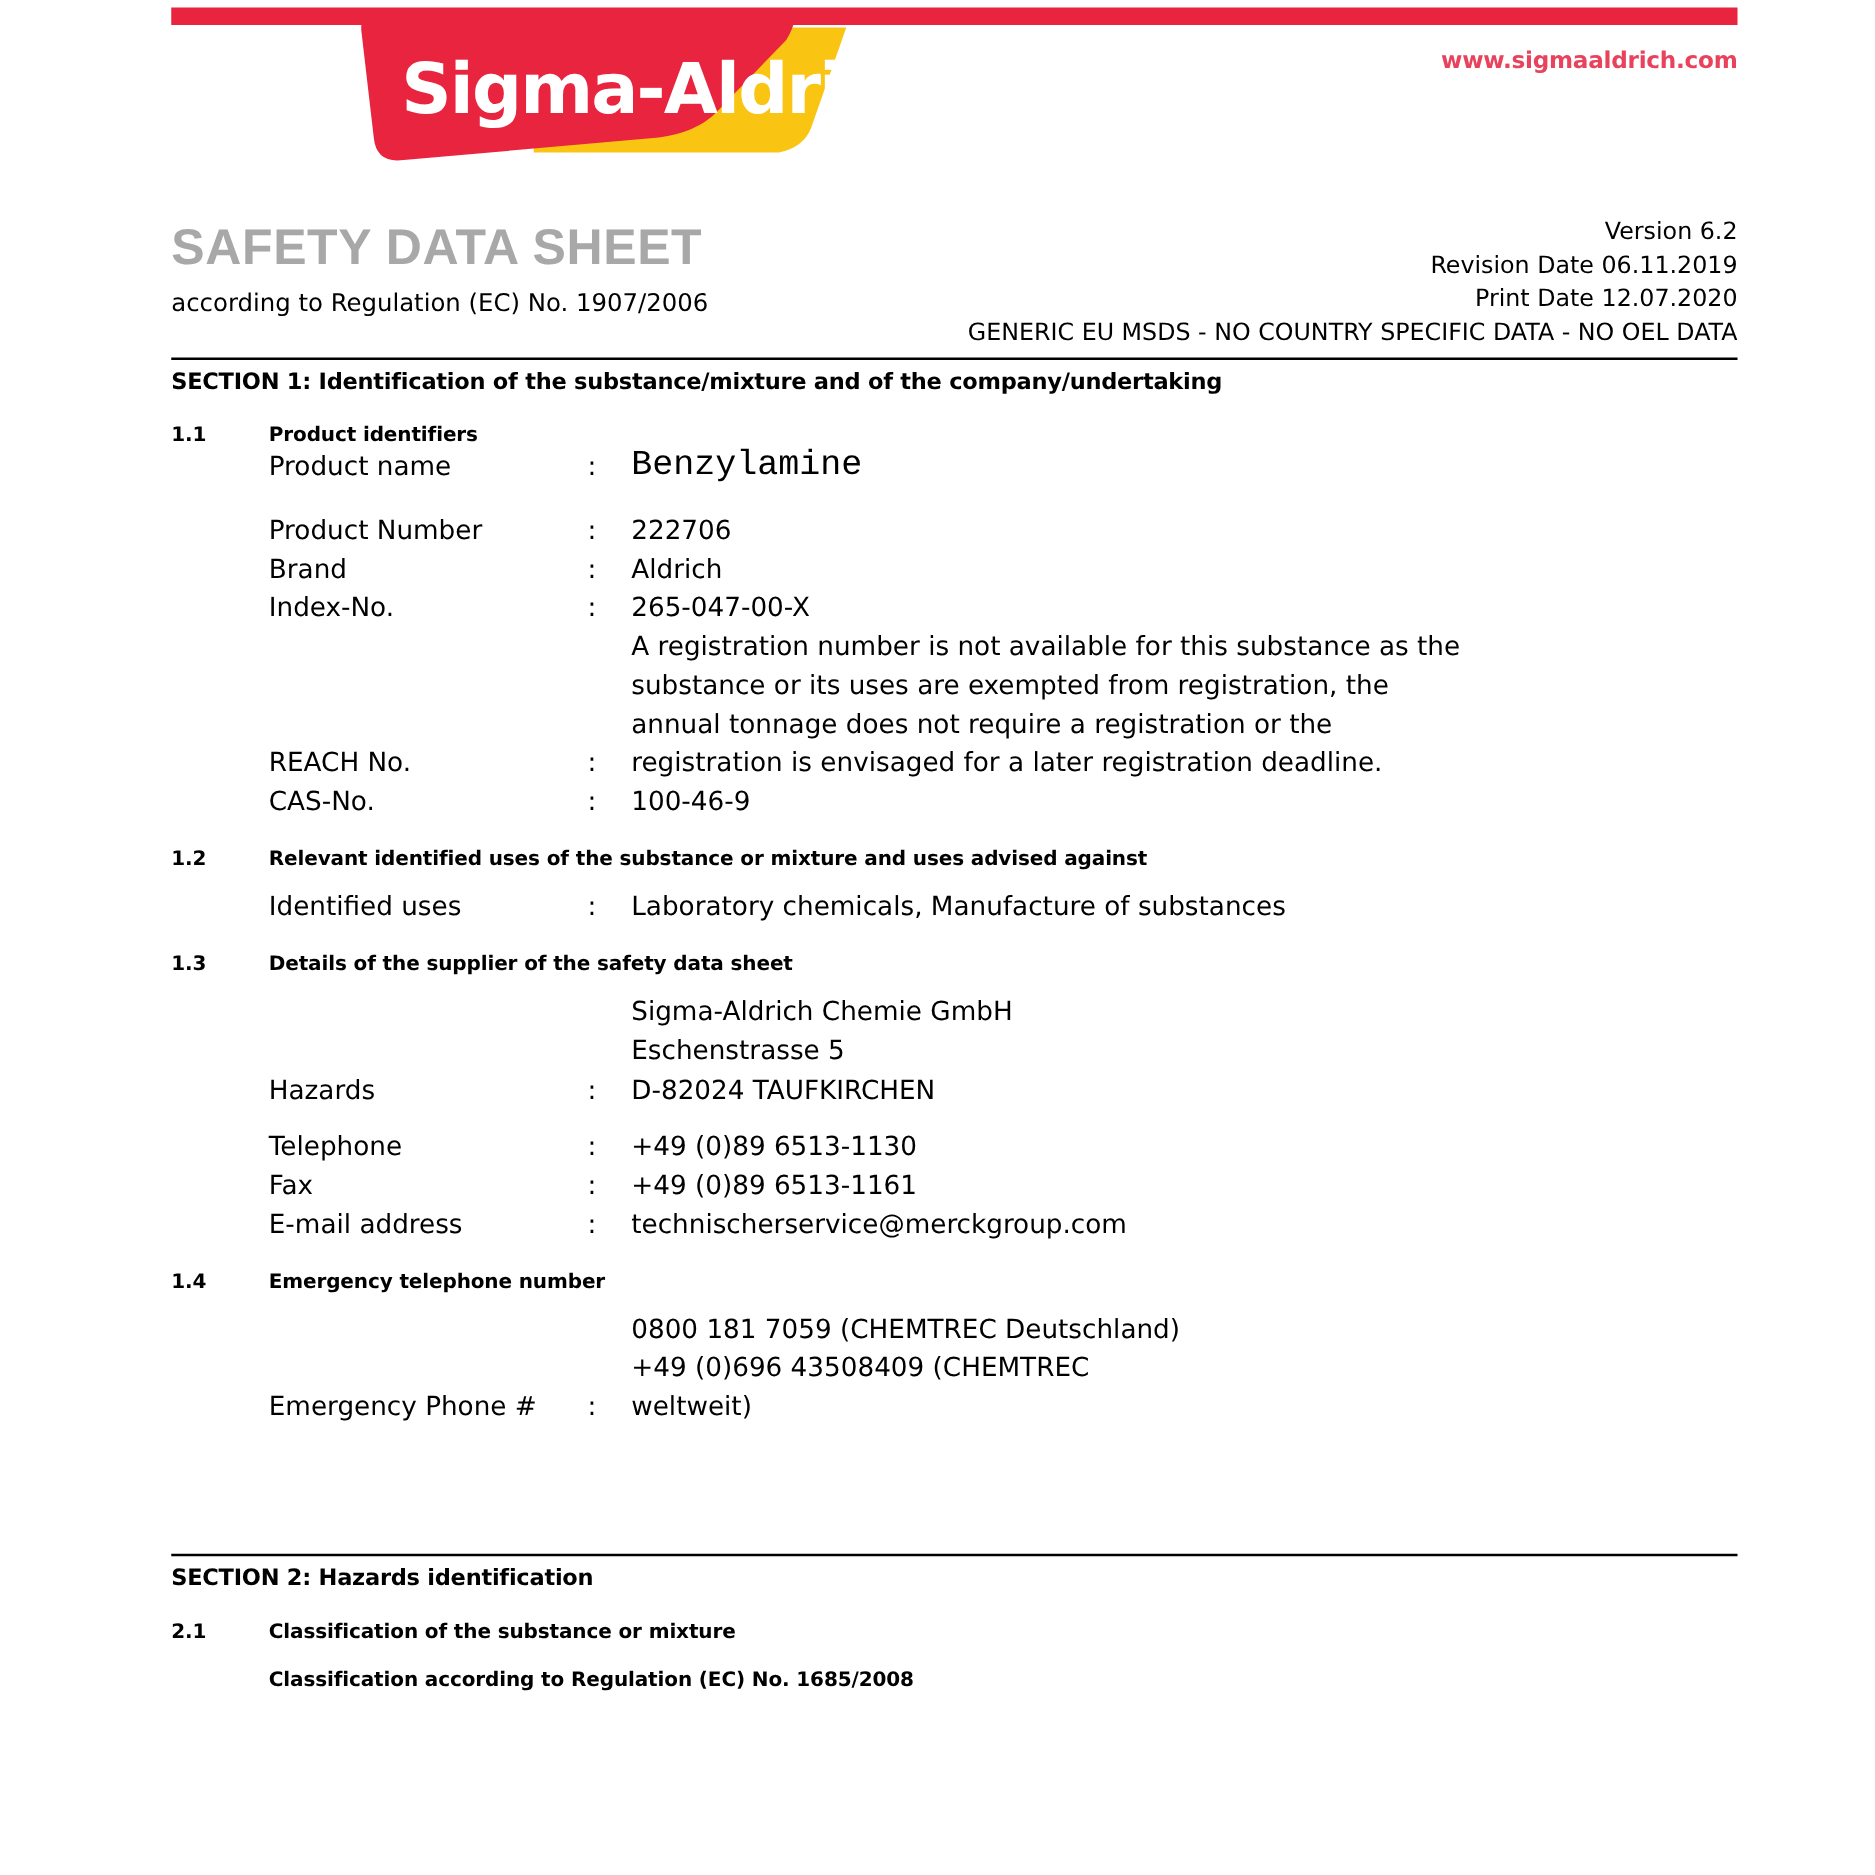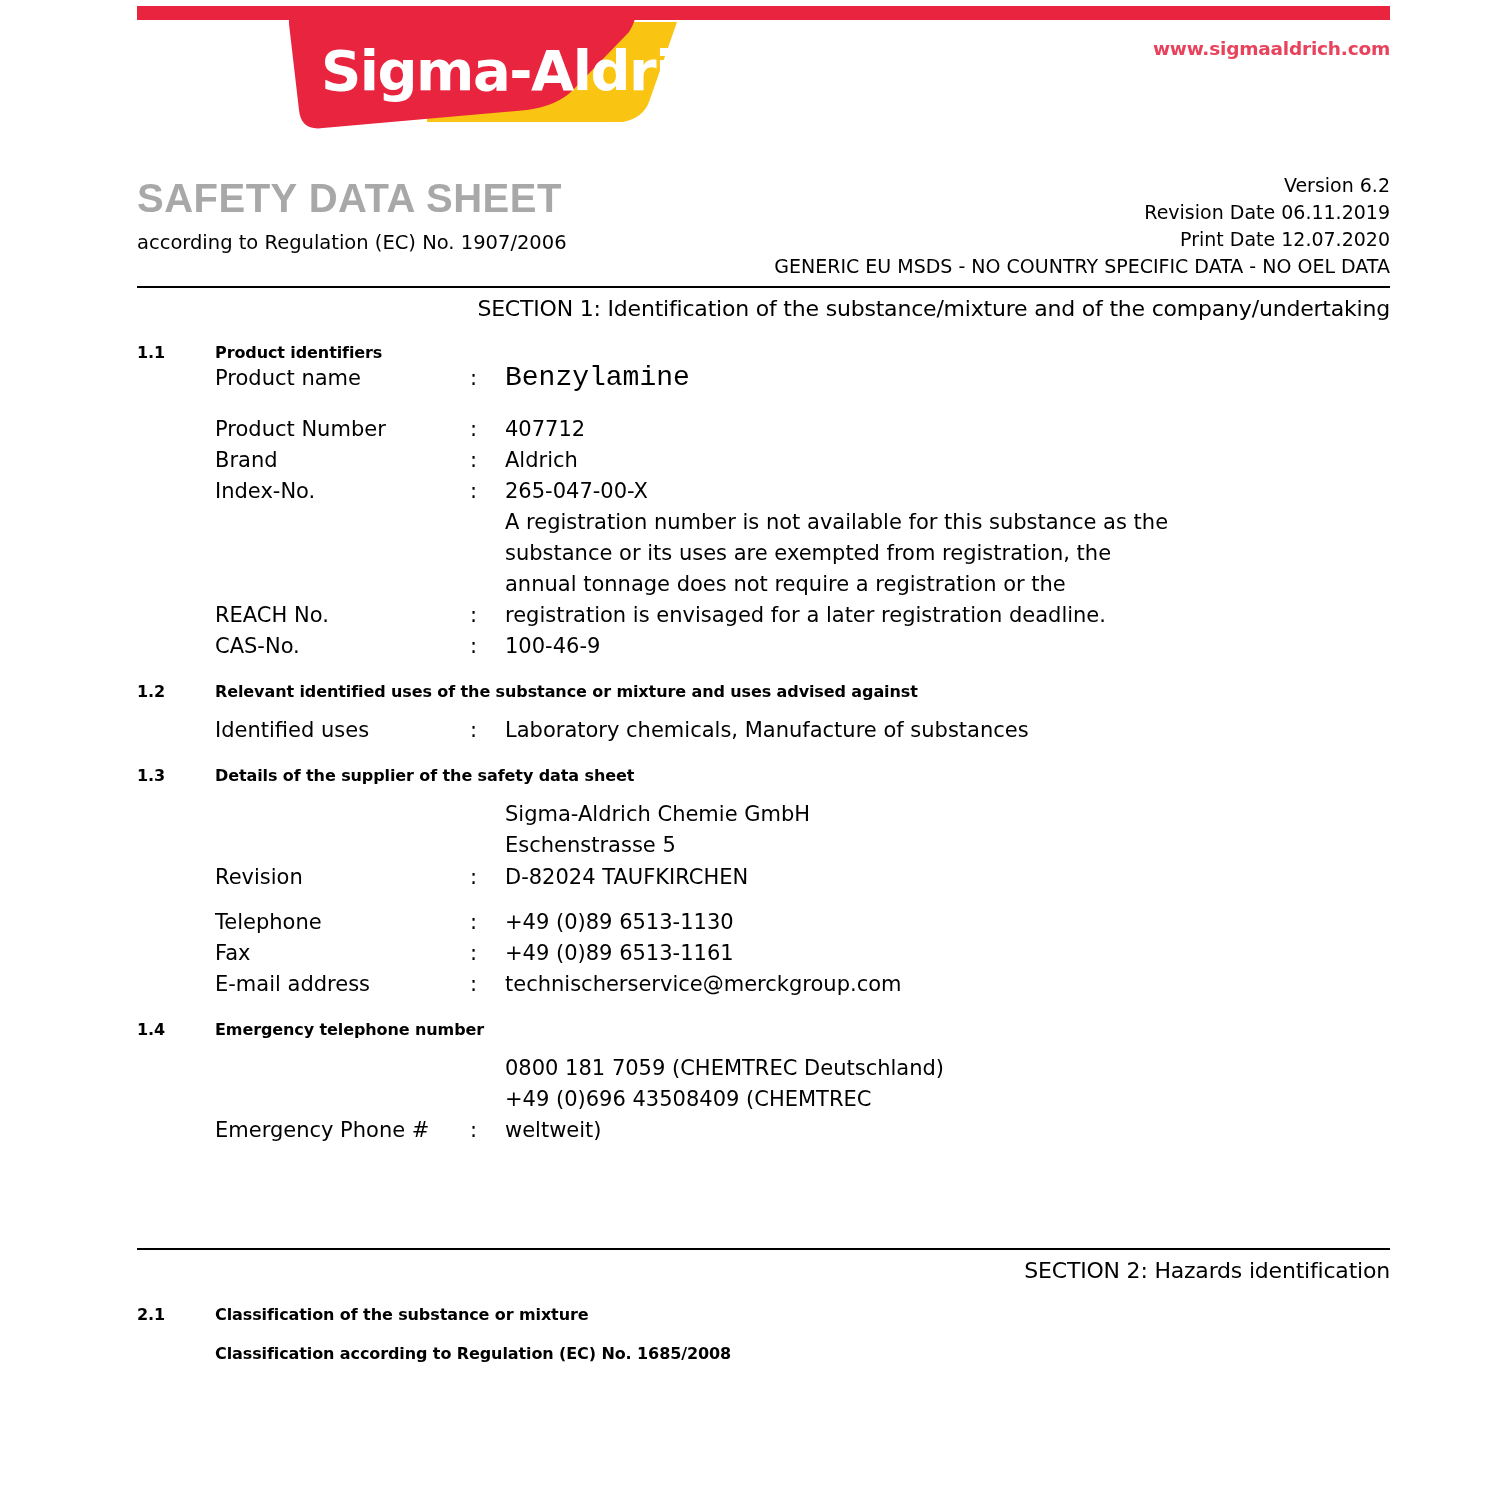--- a/index.html
+++ b/index.html
@@ -94,25 +94,24 @@
   .rule {
     margin: 6px 110px 0 137px;
     border-top: 2.5px solid #000;
     height: 0;
   }
   .rule.thin { border-top: 2px solid #000; }
 
   
   .section-head {
     margin: 7px 110px 0 137px;
-    font-size: 22px;
-    font-weight: normal;
+    font-size: 18px;
+    font-weight: bold;
     letter-spacing: -0.2px;
     line-height: 1.25;
-    text-align: right;
   }
 
   
   .subsec {
     display: flex;
     margin: 20px 110px 0 137px;
     font-size: 16px;
     font-weight: bold;
     letter-spacing: -0.1px;
   }
@@ -203,21 +202,21 @@
       <span class="label">Product name</span>
       <span class="colon">:</span>
       <span class="value">Benzylamine</span>
     </div>
 
     <div class="gap-20"></div>
 
     <div class="row">
       <span class="label">Product Number</span>
       <span class="colon">:</span>
-      <span class="value">407712</span>
+      <span class="value">222706</span>
     </div>
 
     <div class="row">
       <span class="label">Brand</span>
       <span class="colon">:</span>
       <span class="value">Aldrich</span>
     </div>
 
     <div class="row">
       <span class="label">Index-No.</span>
@@ -258,21 +257,21 @@
 
   <div class="subsec">
     <span class="num">1.3</span>
     <span class="txt">Details of the supplier of the safety data sheet</span>
   </div>
 
   <div class="gap-14"></div>
 
   <div class="rows">
     <div class="row">
-      <span class="label">Revision</span>
+      <span class="label">Hazards</span>
       <span class="colon">:</span>
       <span class="value">Sigma-Aldrich Chemie GmbH
 Eschenstrasse 5
 D-82024 TAUFKIRCHEN</span>
     </div>
 
     <div class="gap-14"></div>
 
     <div class="row">
       <span class="label">Telephone</span>

